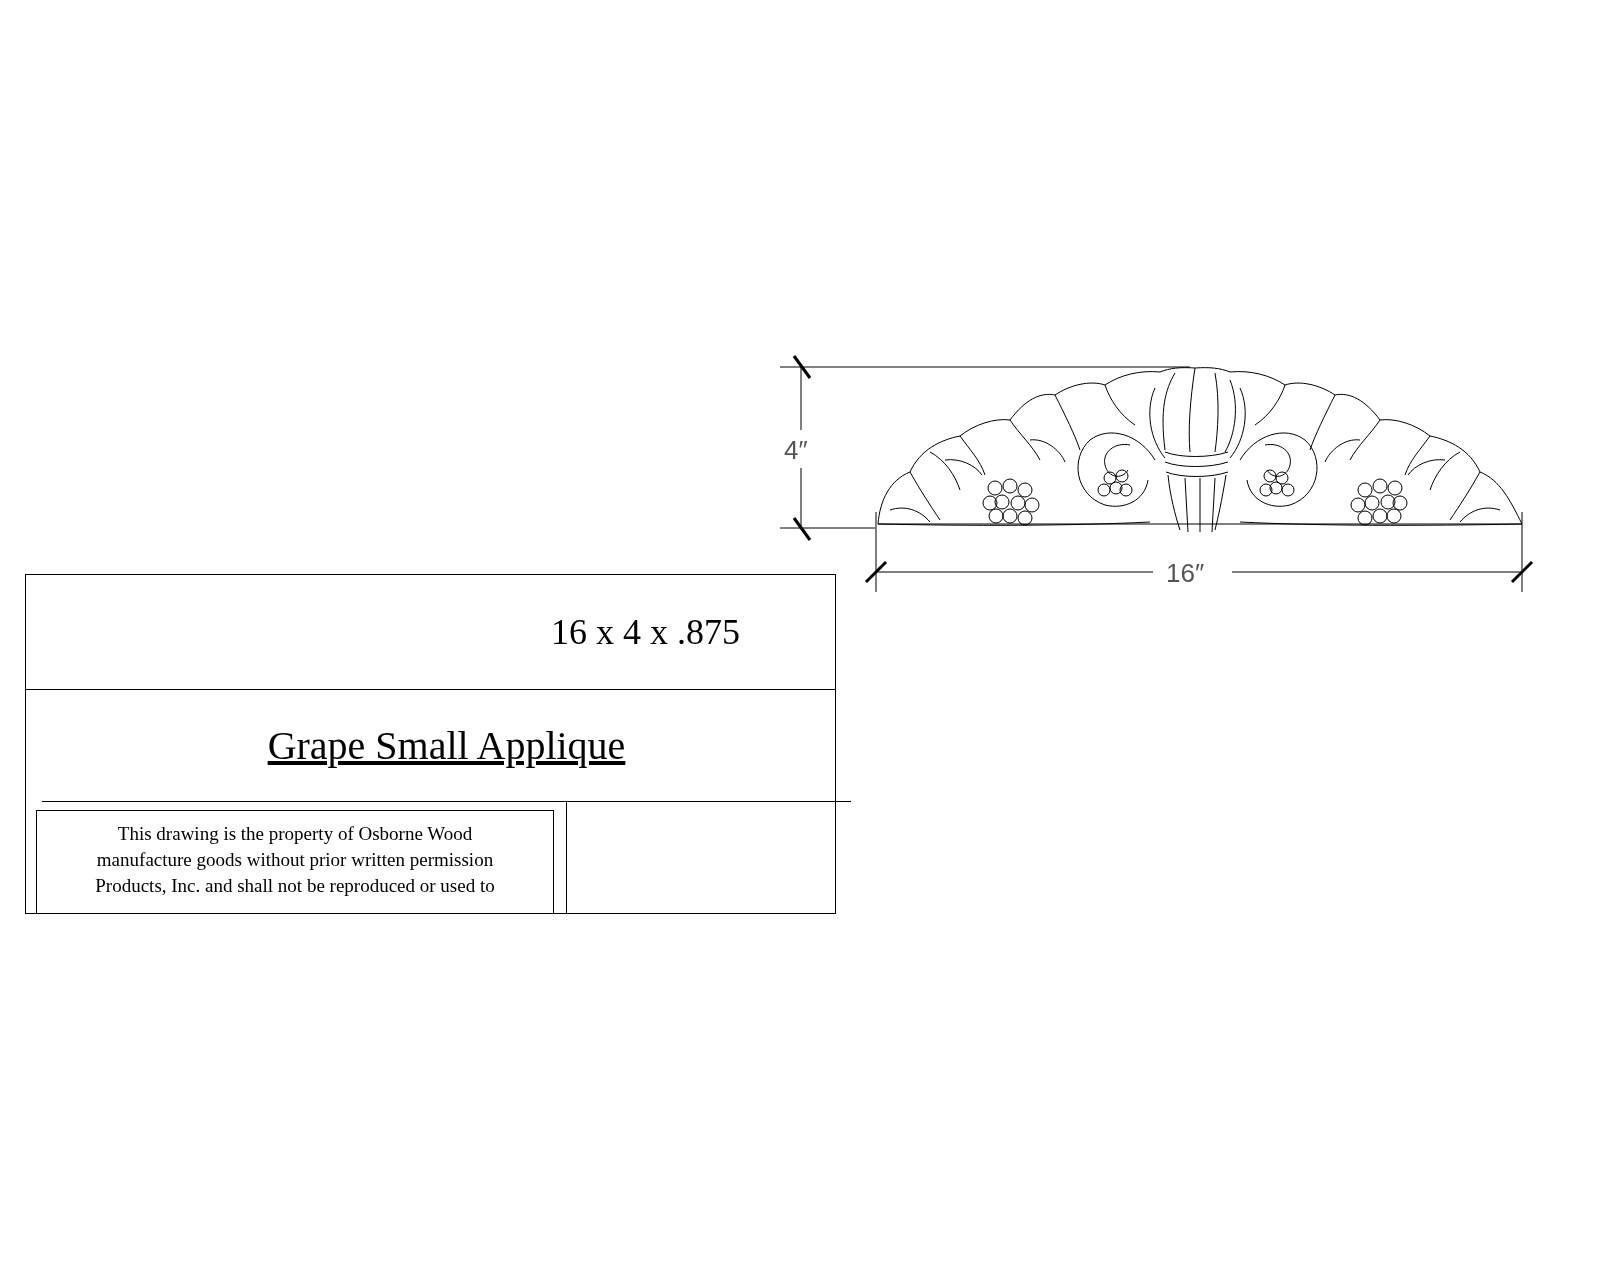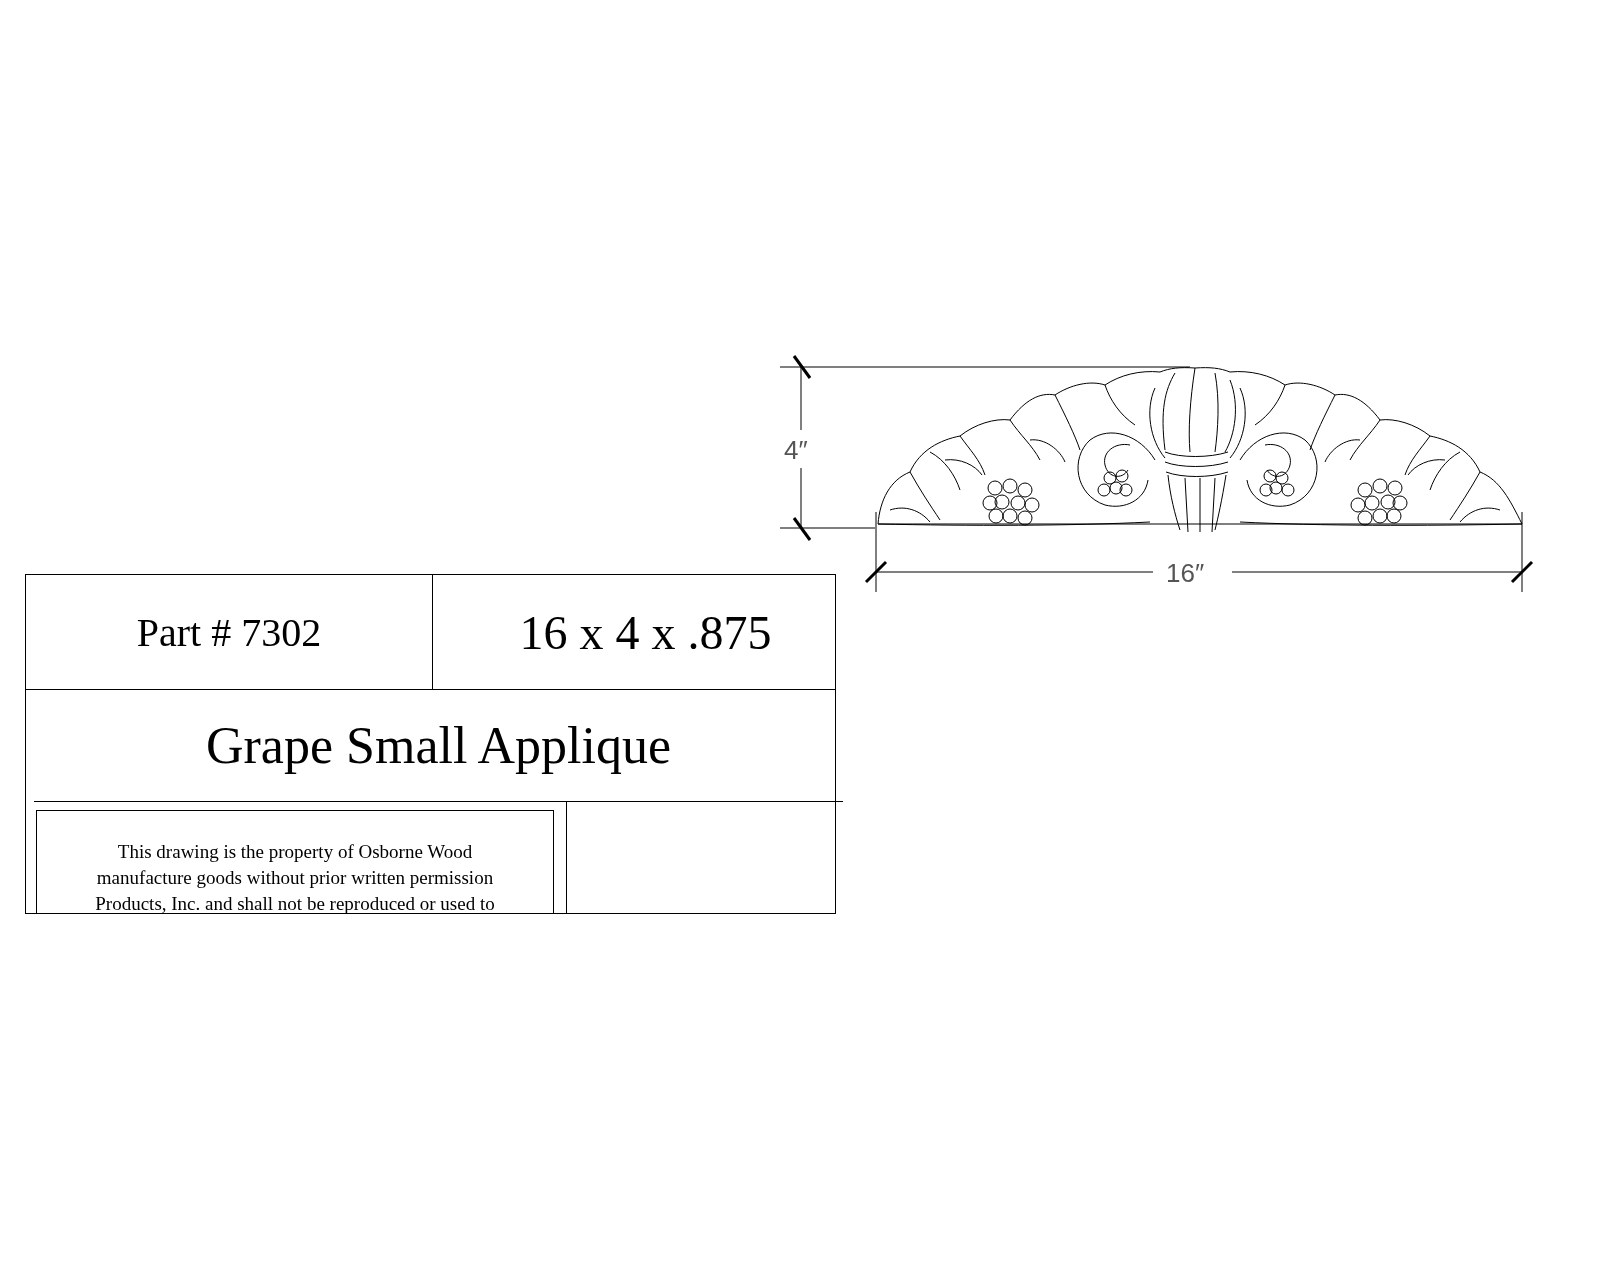--- a/index.html
+++ b/index.html
@@ -3,25 +3,25 @@
 <meta charset="utf-8">
 <style>
   html, body { margin:0; padding:0; background:#ffffff; }
   body { width:1600px; height:1280px; position:relative; overflow:hidden; font-family:"Liberation Serif", serif; color:#000; }
   .drawing { position:absolute; left:770px; top:340px; width:800px; height:270px; }
   .drawing svg { width:100%; height:100%; display:block; }
   .dim-label { font-family:"Liberation Sans", sans-serif; font-weight:300; fill:#555; }
   .title-block { position:absolute; left:25px; top:574px; width:811px; height:340px; border:1px solid #000; box-sizing:border-box; }
   .row1 { position:absolute; left:0; top:0; width:100%; height:114px; border-bottom:1px solid #000; }
   .cell-part { position:absolute; left:0; top:0; width:406px; height:114px; border-right:1px solid #000; display:flex; align-items:center; justify-content:center; font-size:40px; }
-  .cell-dims { position:absolute; left:406px; top:0; right:0; height:114px; display:flex; align-items:center; justify-content:center; font-size:48px;padding-left:24px; }
-  .row2 { position:absolute; left:8px; top:114px; width:100%; height:112px; border-bottom:1px solid #000; display:flex; align-items:center; justify-content:center; font-size:52px; }
+  .cell-dims { position:absolute; left:406px; top:0; right:0; height:114px; display:flex; align-items:center; justify-content:center; font-size:36px;padding-left:24px; }
+  .row2 { position:absolute; left:16px; top:114px; width:100%; height:112px; border-bottom:1px solid #000; display:flex; align-items:center; justify-content:center; font-size:40px;text-decoration:underline; }
   .row3 { position:absolute; left:0; top:226px; width:100%; height:112px; }
   .notice-cell { position:absolute; left:0; top:0; width:540px; height:112px; border-right:1px solid #000; }
-  .notice-box { position:absolute; left:10px; top:9px; width:518px; height:104px; border:1px solid #000; border-bottom:none; box-sizing:border-box; display:flex; align-items:flex-start; justify-content:center; text-align:center; font-size:19px; line-height:26px; padding-top:28px; }
+  .notice-box { position:absolute; left:10px; top:9px; width:518px; height:104px; border:1px solid #000; border-bottom:none; box-sizing:border-box; display:flex; align-items:flex-start; justify-content:center; text-align:center; font-size:19px; line-height:26px; padding-top:10px; }
   .logo-cell { position:absolute; left:540px; top:0; right:0; height:112px; display:flex; align-items:center; justify-content:center; }
 </style>
 </head>
 <body>
 
 <div class="drawing">
   <svg viewBox="0 0 800 270">
 
     <g stroke="#000" fill="none">
       <line x1="10" y1="27" x2="420" y2="27" stroke-width="1"></line>
@@ -98,21 +98,20 @@
       <path d="M710 132 C700 150 690 165 680 180 M690 112 C675 120 665 135 660 150 M660 96 C650 110 640 120 635 135 M610 80 C600 95 588 105 580 120 M565 55 C555 75 545 95 540 110 M515 45 C510 60 500 75 485 85"></path>
       <path d="M730 170 C715 165 700 170 690 182 M675 120 C660 118 645 125 638 135 M590 100 C575 98 560 110 555 122"></path>
 
       <path d="M108 184 C200 186 300 186 380 182 M470 182 C550 186 650 186 752 184"></path>
     </g>
   </svg>
 </div>
 
 <div class="title-block">
   <div class="row1">
-    <div class="cell-part">Part # 7302</div>
     <div class="cell-dims">16 x 4 x .875</div>
   </div>
   <div class="row2">Grape Small Applique</div>
   <div class="row3">
     <div class="notice-cell">
       <div class="notice-box">
         <div>
           <div>This drawing is the property of Osborne Wood</div>
           <div>manufacture goods without prior written permission</div>
           <div>Products, Inc. and shall not be reproduced or used to</div>

